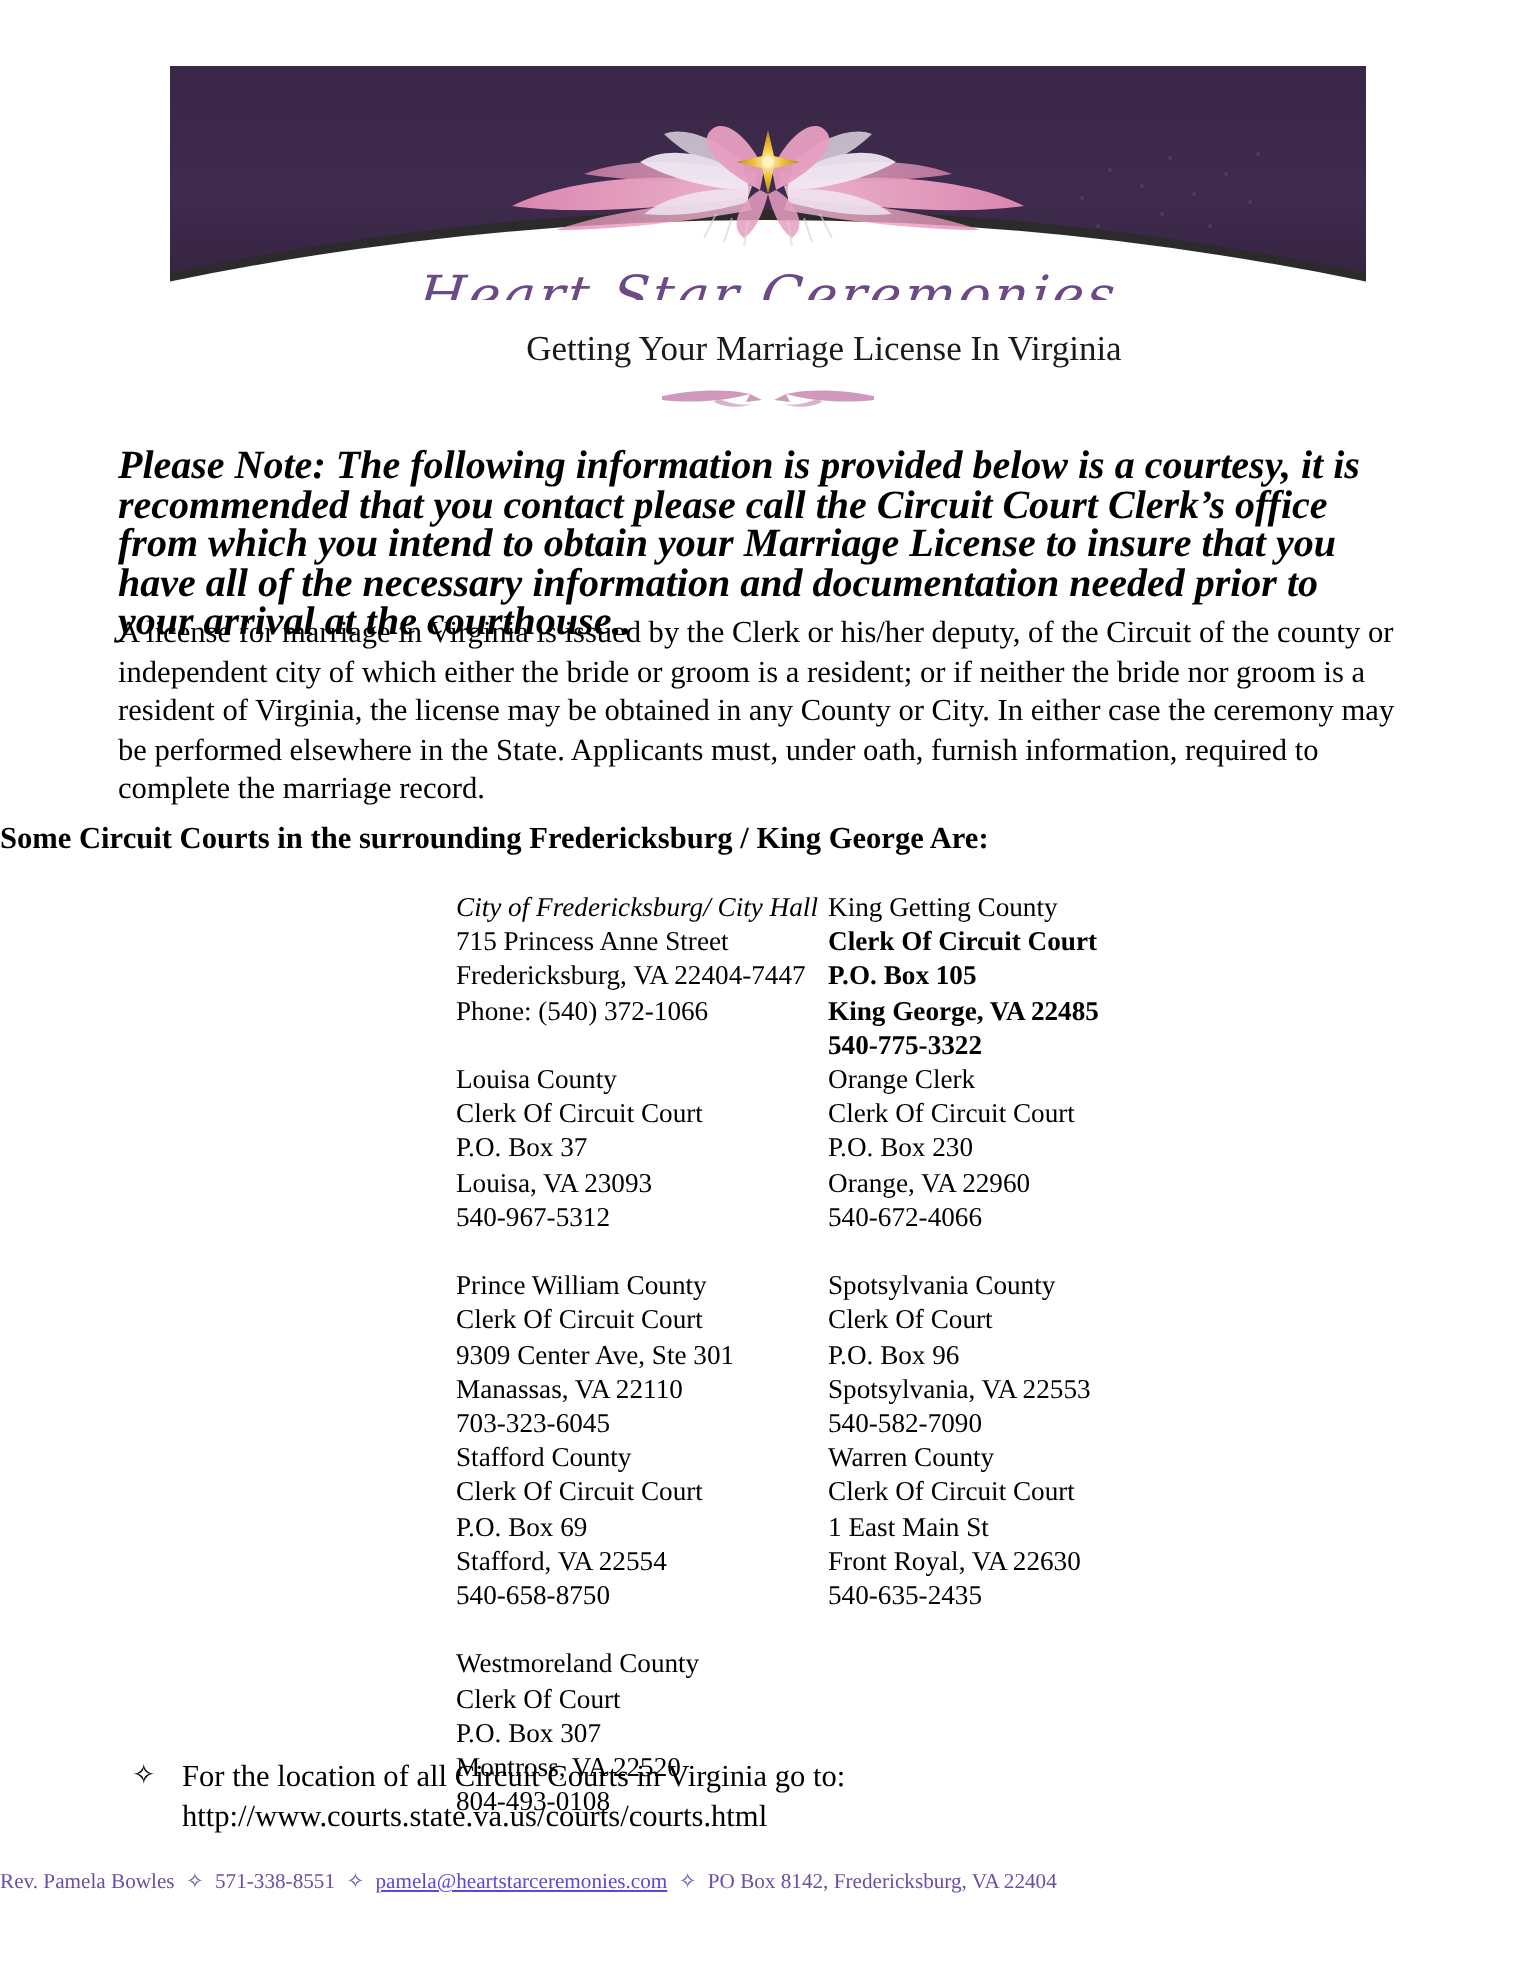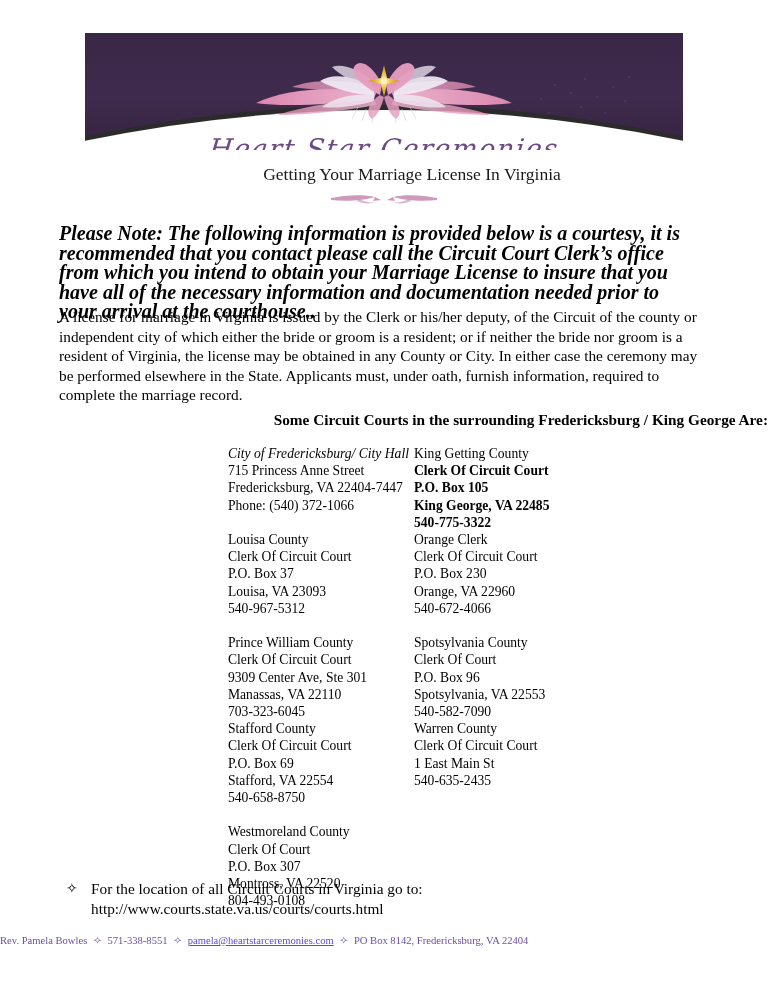--- a/index.html
+++ b/index.html
@@ -93,21 +93,21 @@
     font-size: 15.3px;
     line-height: 19.6px;
     color: #000;
   }
 
   .section-heading {
     position: absolute;
     left: 0;
     top: 411px;
     width: 768px;
-    text-align: right;
+    text-align: left;
     font-weight: bold;
     font-size: 15.3px;
     color: #000;
   }
 
   
   .courts {
     position: absolute;
     left: 196px;
     top: 445px;
@@ -343,20 +343,21 @@
           <div class="court-line">Spotsylvania County</div>
           <div class="court-line">Clerk Of Court</div>
           <div class="court-line">P.O. Box 96</div>
           <div class="court-line">Spotsylvania, VA 22553</div>
           <div class="court-line">540-582-7090</div>
         </div>
         <div class="court-block">
           <div class="court-line">Warren County</div>
           <div class="court-line">Clerk Of Circuit Court</div>
           <div class="court-line">1 East Main St</div>
+          <div class="court-line">Front Royal, VA 22630</div>
           <div class="court-line">540-635-2435</div>
         </div>
       </div>
   </div>
 
   <div class="bullet-item">
     <span class="bullet-mark">✧</span>
     <span class="bullet-text">
       <span>For the location of all Circuit Courts in Virginia go to:</span>
       <span class="url-line">http://www.courts.state.va.us/courts/courts.html</span>

